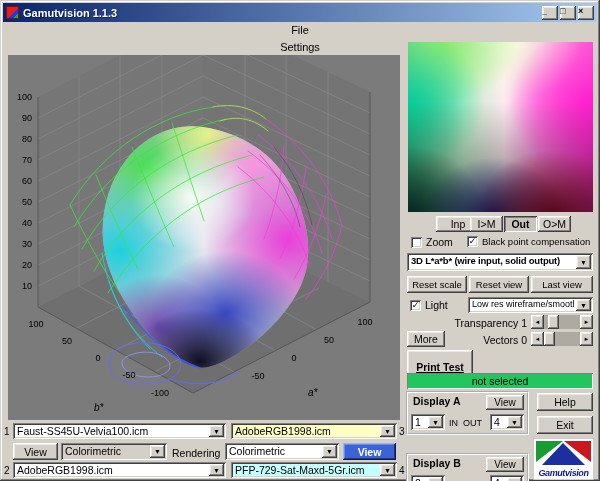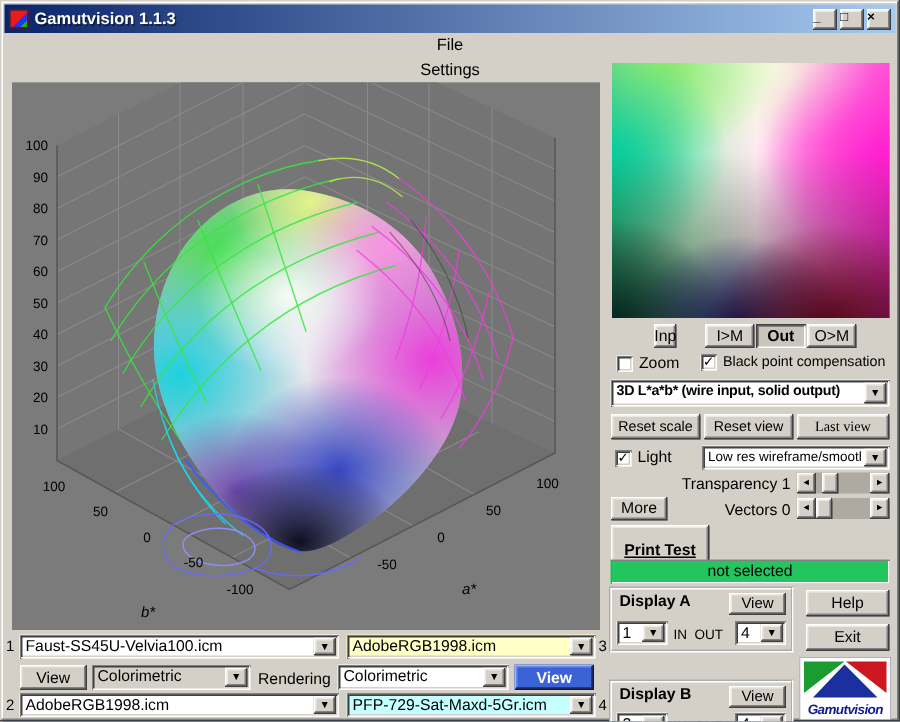--- a/index.html
+++ b/index.html
@@ -285,42 +285,42 @@
         <text x="321" y="288">50</text>
         <text x="357" y="270">100</text>
       </g>
       <text x="86" y="356" font-size="10" font-style="italic" fill="#000">b*</text>
       <text x="300" y="341" font-size="10" font-style="italic" fill="#000">a*</text>
     </svg>
   </div>
 
   <div class="gradient"></div>
 
-  <div class="btn raised" style="left:436px;top:216px;width:15px;height:16px;">Inp</div>
+  <div class="btn raised" style="left:436px;top:216px;width:44px;height:16px;">Inp</div>
   <div class="btn raised" style="left:470px;top:216px;width:33px;height:16px;">I&gt;M</div>
   <div class="btn pressed bold" style="left:504px;top:216px;width:33px;height:16px;">Out</div>
   <div class="btn raised" style="left:538px;top:216px;width:33px;height:16px;">O&gt;M</div>
 
   <div class="check" style="left:411px;top:236px;">
     <span class="cb"></span>
     <span class="cb-label" style="font-size:10.5px;">Zoom</span>
   </div>
   <div class="check" style="left:467px;top:236px;">
     <span class="cb">✓</span>
     <span class="cb-label" style="font-size:9.5px;">Black point compensation</span>
   </div>
 
   <div class="combo" style="left:407px;top:253px;width:186px;height:18px;">
     <span class="txt" style="font-size:9.5px;font-weight:bold;letter-spacing:-0.2px;">3D L*a*b* (wire input, solid output)</span>
     <span class="arrow">▼</span>
   </div>
 
   <div class="btn raised" style="left:407px;top:276px;width:60px;height:17px;font-size:9.5px;">Reset scale</div>
   <div class="btn raised" style="left:469px;top:276px;width:60px;height:17px;font-size:9.5px;">Reset view</div>
-  <div class="btn raised" style="left:531px;top:276px;width:62px;height:17px;font-size:9.5px;font-family:Liberation Serif, serif;">Last view</div>
+  <div class="btn raised" style="left:531px;top:276px;width:62px;height:17px;font-size:9.5px;">Last view</div>
 
   <div class="check" style="left:410px;top:299px;">
     <span class="cb">✓</span>
     <span class="cb-label" style="font-size:10.5px;">Light</span>
   </div>
   <div class="combo" style="left:468px;top:297px;width:125px;height:16px;">
     <span class="txt" style="font-size:9px;padding-top:2px;">Low res wireframe/smooth</span>
     <span class="arrow">▼</span>
   </div>
 

